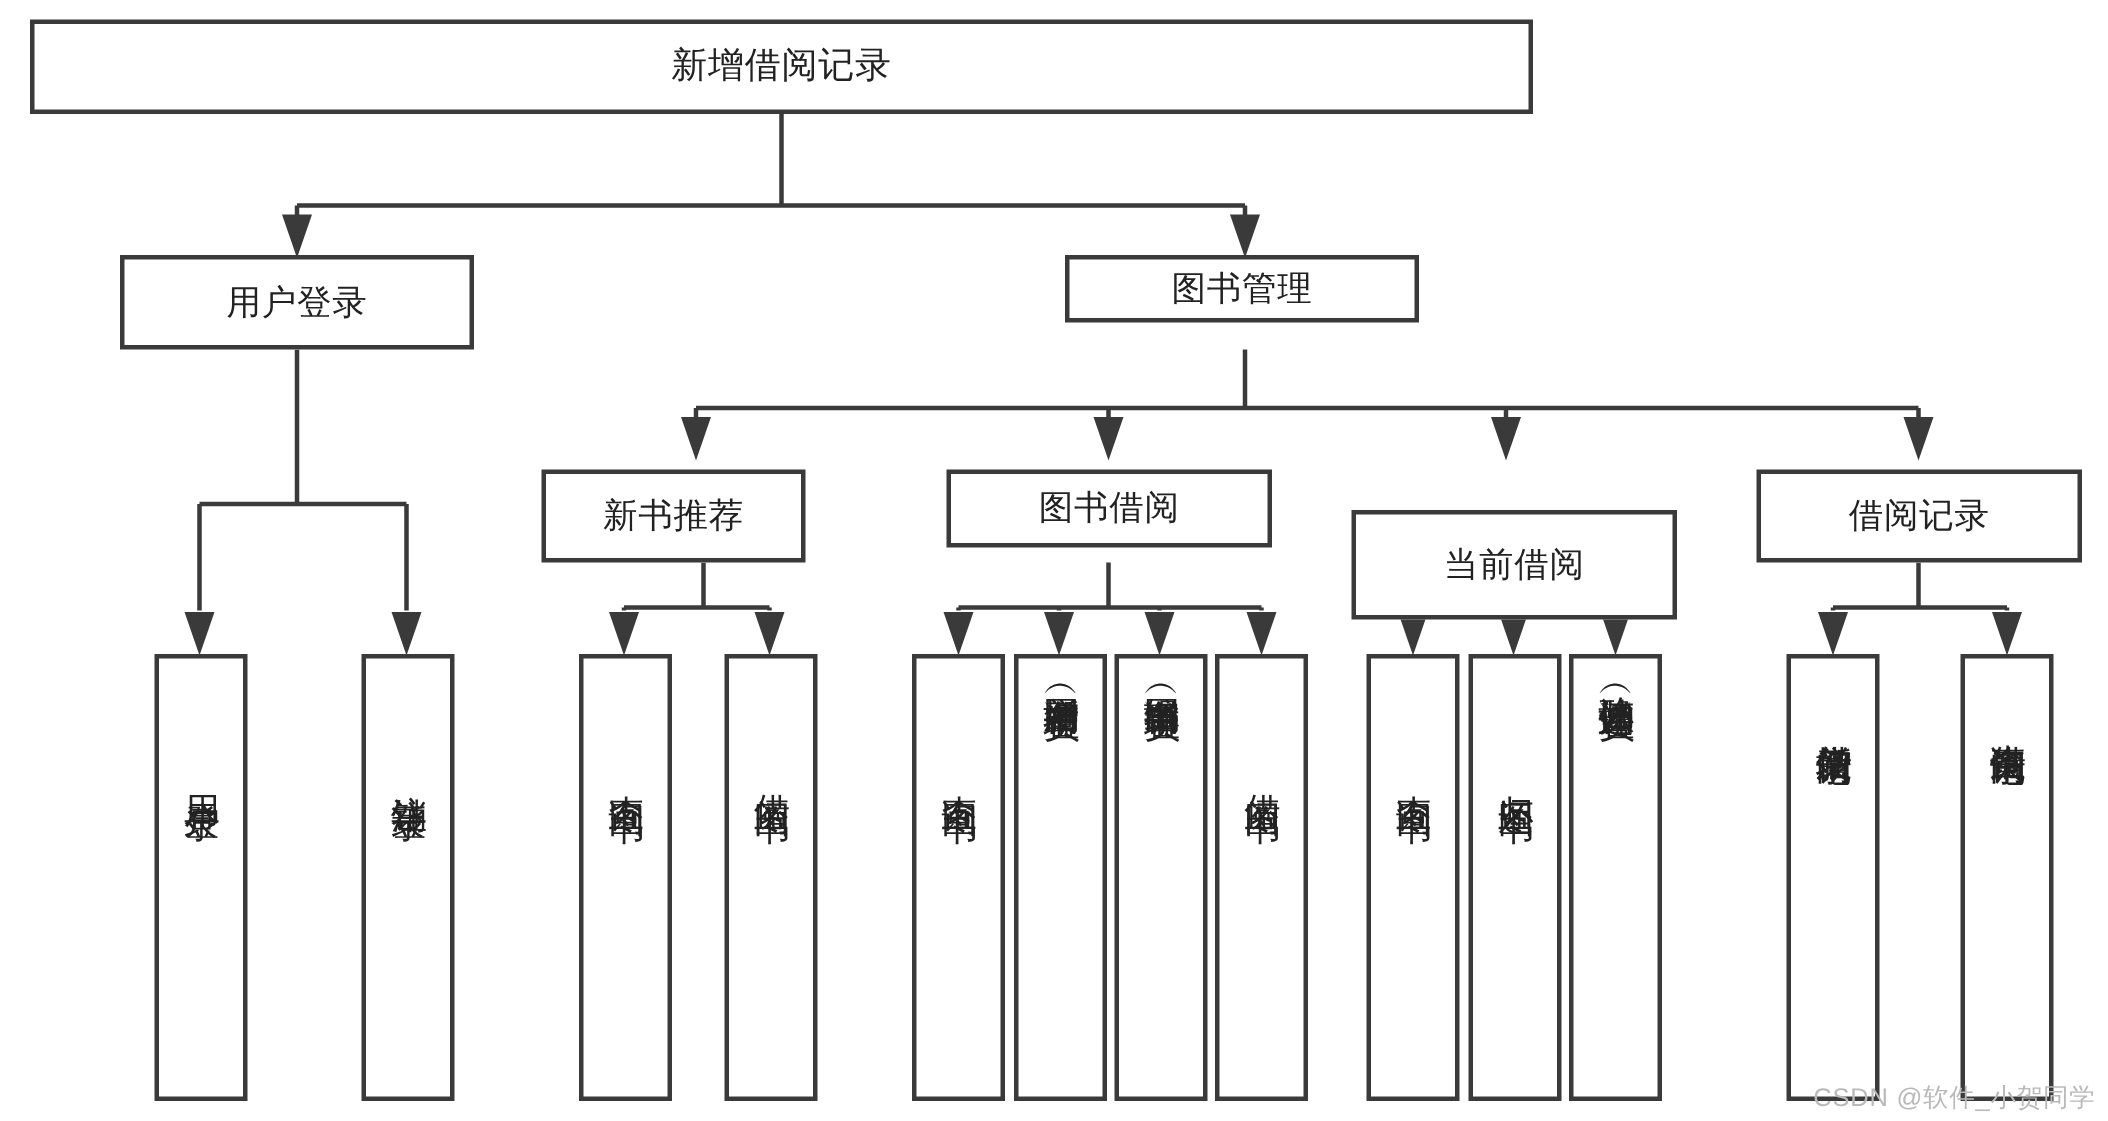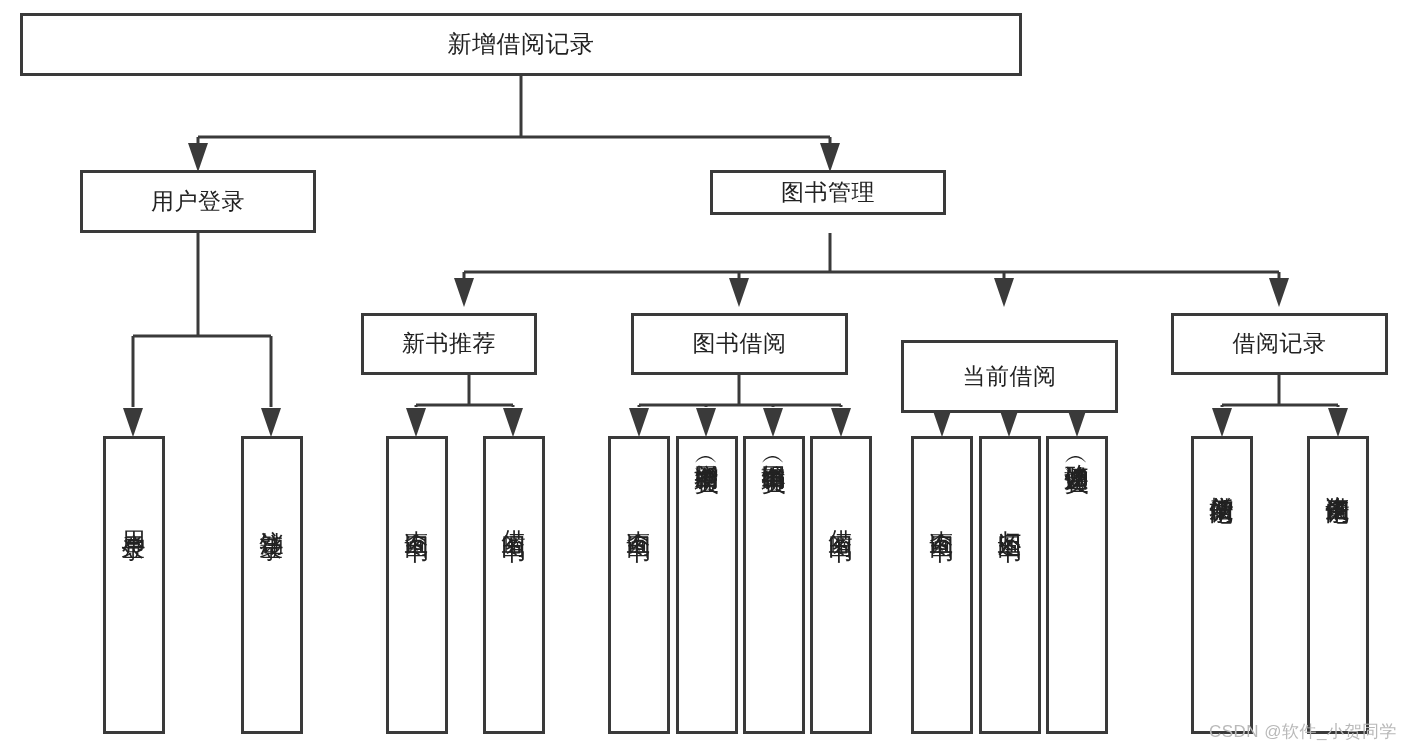--- a/index.html
+++ b/index.html
@@ -168,21 +168,21 @@
   <div class="node horiz" style="left:80px; top:170px; width:236px; height:63px;">
     <span class="lbl">用户登录</span>
   </div>
   <div class="node horiz" style="left:710px; top:170px; width:236px; height:45px;">
     <span class="lbl">图书管理</span>
   </div>
 
   <div class="node horiz" style="left:361px; top:313px; width:176px; height:62px;">
     <span class="lbl">新书推荐</span>
   </div>
-  <div class="node horiz" style="left:631px; top:313px; width:217px; height:62px;">
+  <div class="node horiz" style="left:631px; top:313px; width:217px; height:52px;">
     <span class="lbl">图书借阅</span>
   </div>
   <div class="node horiz" style="left:901px; top:313px; width:217px; height:73px;margin-top:27px;">
     <span class="lbl">当前借阅</span>
   </div>
   <div class="node horiz" style="left:1171px; top:313px; width:217px; height:62px;">
     <span class="lbl">借阅记录</span>
   </div>
 
   <div class="node vert" style="left:103px; top:436px; width:62px; height:298px; padding-top:72px;">

